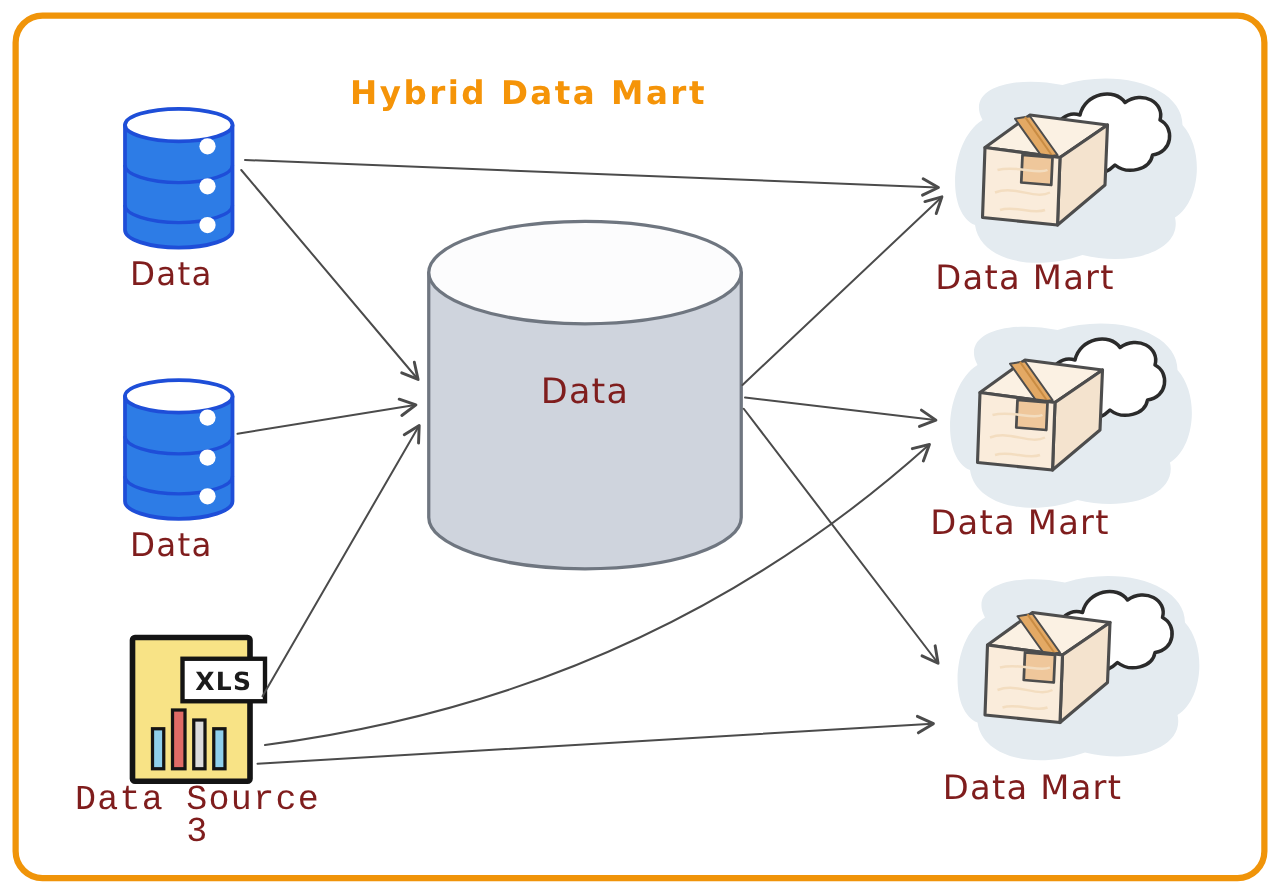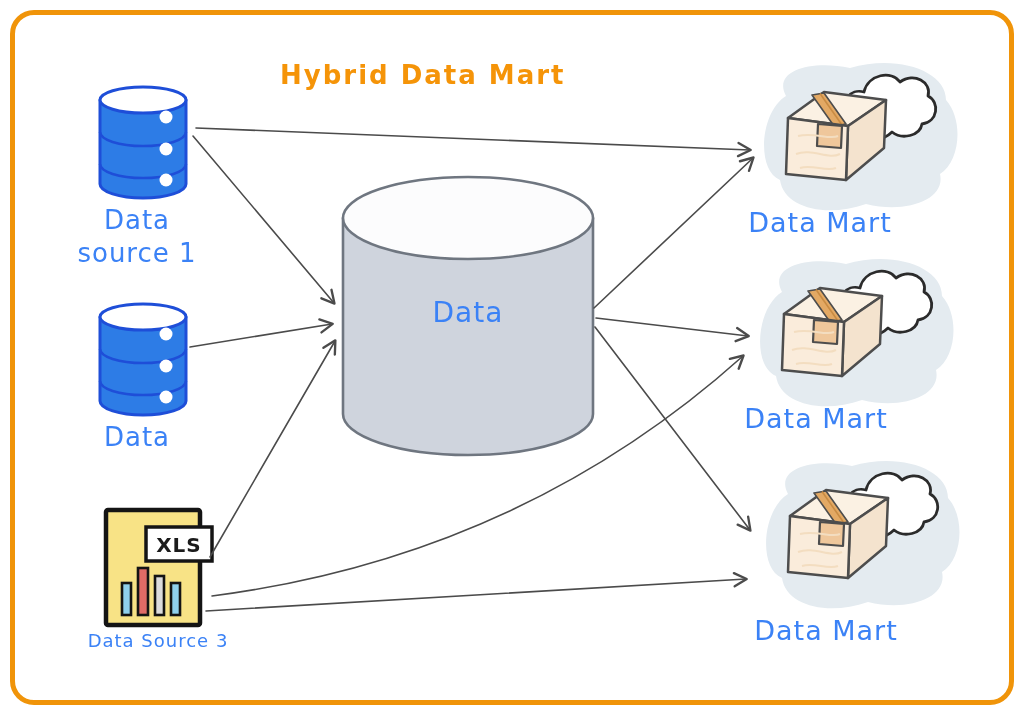--- a/index.html
+++ b/index.html
@@ -10,31 +10,31 @@
     color:#1b1b1b;
   }
   #frame{
     position:absolute;left:10px;top:10px;right:10px;bottom:10px;
     border:5px solid #F09409;border-radius:24px;
     pointer-events:none;
   }
   #diagram-svg{position:absolute;left:0;top:0;}
   .label{
     position:absolute;text-align:center;line-height:33px;
-    font-size:26px;letter-spacing:1px;color:#3b82f6;
+    font-size:26px;letter-spacing:1px;color:#7f1d1d;
   }
   #title{
     position:absolute;left:280px;top:36px;width:400px;
     font-size:26px;font-weight:bold;
     letter-spacing:2px;color:#F59408;margin-top:24px;
   }
   #warehouse-label{left:343px;top:295px;width:250px;font-size:28px;line-height:36px;}
   #ds1-label{left:57px;top:204px;width:160px;}
   #ds2-label{left:57px;top:421px;width:160px;}
-  #ds3-label{left:58px;top:628px;width:200px;font-size:18px;line-height:26px;letter-spacing:1px;}
+  #ds3-label{left:58px;top:628px;width:200px;font-size:28px;line-height:26px;letter-spacing:1px;font-family:Liberation Mono, monospace;}
   #mart1-label{left:720px;top:206px;width:200px;font-size:27px;}
   #mart2-label{left:716px;top:402px;width:200px;font-size:27px;}
   #mart3-label{left:726px;top:614px;width:200px;font-size:27px;}
   svg text.badge-text{
     font-family:"DejaVu Sans", sans-serif;font-size:20px;font-weight:bold;
     letter-spacing:1px;fill:#1b1b1b;
   }
 </style>
 </head>
 <body>
@@ -112,21 +112,20 @@
       <path d="M594,308 L753,158" marker-end="url(#arrow)"></path>
       <path d="M596,318 L748,336" marker-end="url(#arrow)"></path>
       <path d="M595,327 L750,530" marker-end="url(#arrow)"></path>
     </g>
   </svg>
 
   <div id="title">Hybrid Data Mart</div>
 
   <div id="ds1-label" class="label">
     <div>Data</div>
-    <div>source 1</div>
   </div>
 
   <div id="ds2-label" class="label">
     <div>Data</div>
   </div>
 
   <div id="ds3-label" class="label">Data Source 3</div>
 
   <div id="warehouse-label" class="label">
     <div>Data</div>

